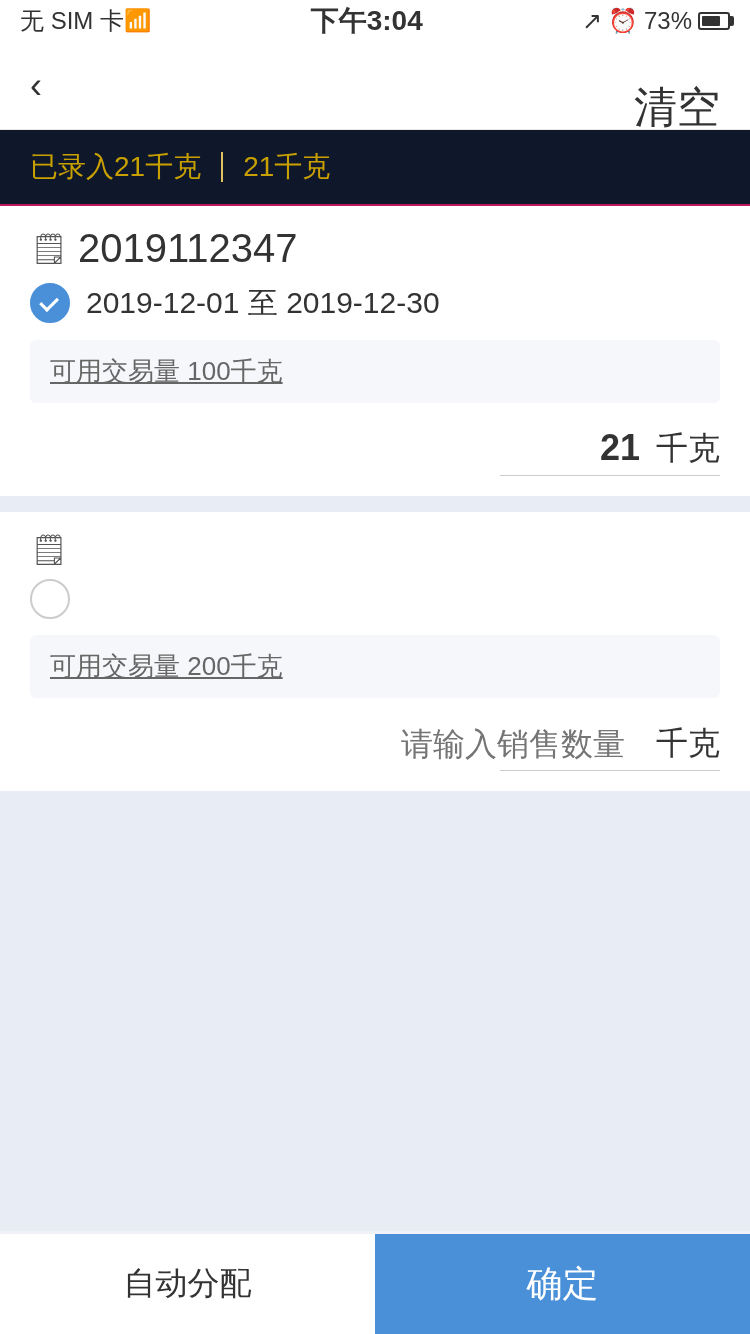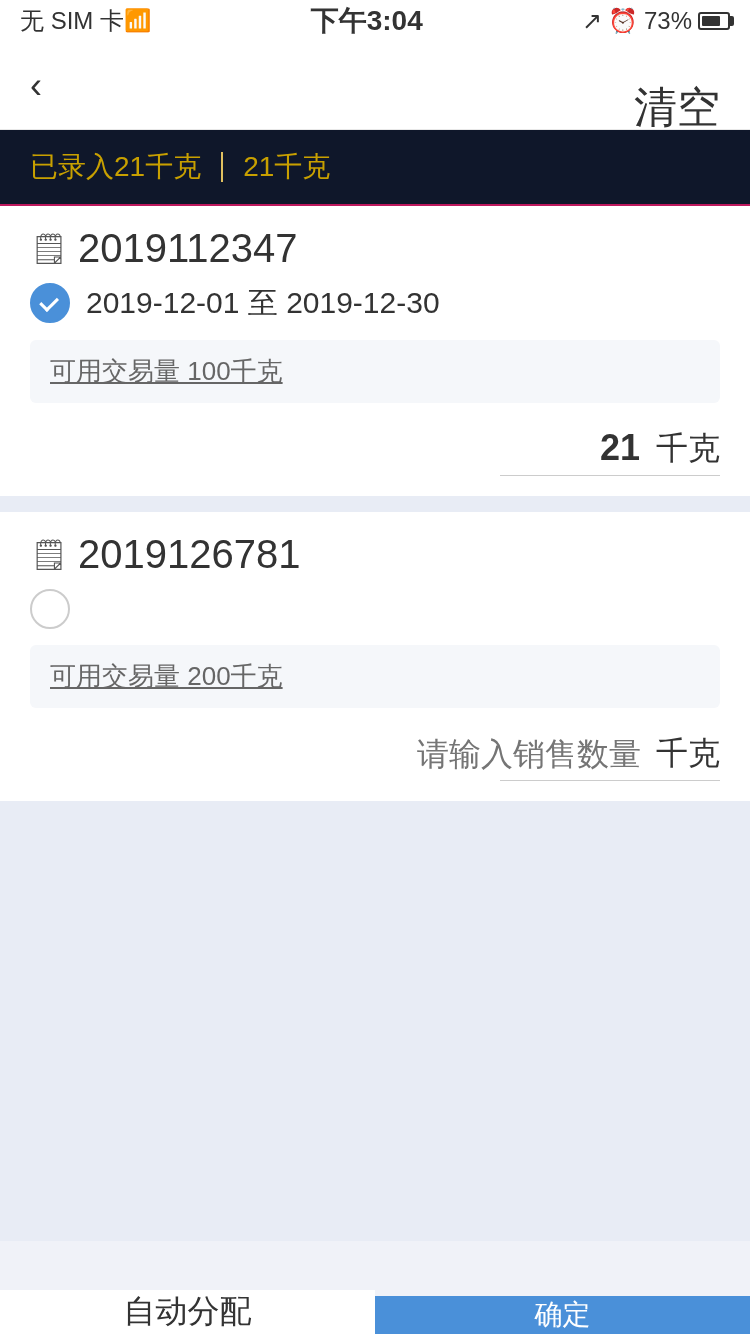--- a/index.html
+++ b/index.html
@@ -189,20 +189,21 @@
       height: 16px;
       background: #e8ecf5;
     }
 
     
     .input-row {
       display: flex;
       align-items: center;
       justify-content: flex-end;
       padding: 20px 30px 0 30px;
+      gap: 16px;
     }
     .quantity-input {
       font-size: 32px;
       color: #bbb;
       text-align: right;
       border: none;
       outline: none;
       background: transparent;
       flex: 1;
       max-width: 320px;
@@ -223,41 +224,40 @@
       background: #e8ecf5;
       flex: 1;
       min-height: 440px;
     }
 
     
     .bottom-bar {
       position: fixed;
       bottom: 0;
       width: 750px;
-      height: 72px;
-      display: flex;
-      align-items: flex-end;
+      height: 100px;
+      display: flex;
     }
     .btn-auto {
       flex: 1;
       background: #fff;
       border: none;
       font-size: 32px;
       color: #333;
       font-weight: 500;
       cursor: pointer;
       display: flex;
       align-items: center;
       justify-content: center;
     }
     .btn-confirm {
       flex: 1;
       background: #4a90d9;
       border: none;
-      font-size: 28px;
+      font-size: 36px;
       color: #fff;
       font-weight: 500;
       cursor: pointer;
       display: flex;
       align-items: center;
       justify-content: center;
     }
 
     .wifi-icon { font-size: 22px; }
   </style>
@@ -311,21 +311,20 @@
   <div class="quantity-divider"></div>
   <div style="height:20px; background:#fff;"></div>
 </div>
 
 <div class="section-divider"></div>
 
 <div class="card">
   <div class="card-content">
     <div class="batch-id-row">
       <span class="batch-icon">🗒</span>
-      <span class="batch-id">2019126781</span>
     </div>
     <div class="batch-date-row">
       <div class="radio-circle"></div>
     </div>
     <div class="available-box">可用交易量 200千克</div>
   </div>
   <div class="input-row">
     <input class="quantity-input" type="number" placeholder="请输入销售数量" style="">
     <span class="input-unit">千克</span>
   </div>

